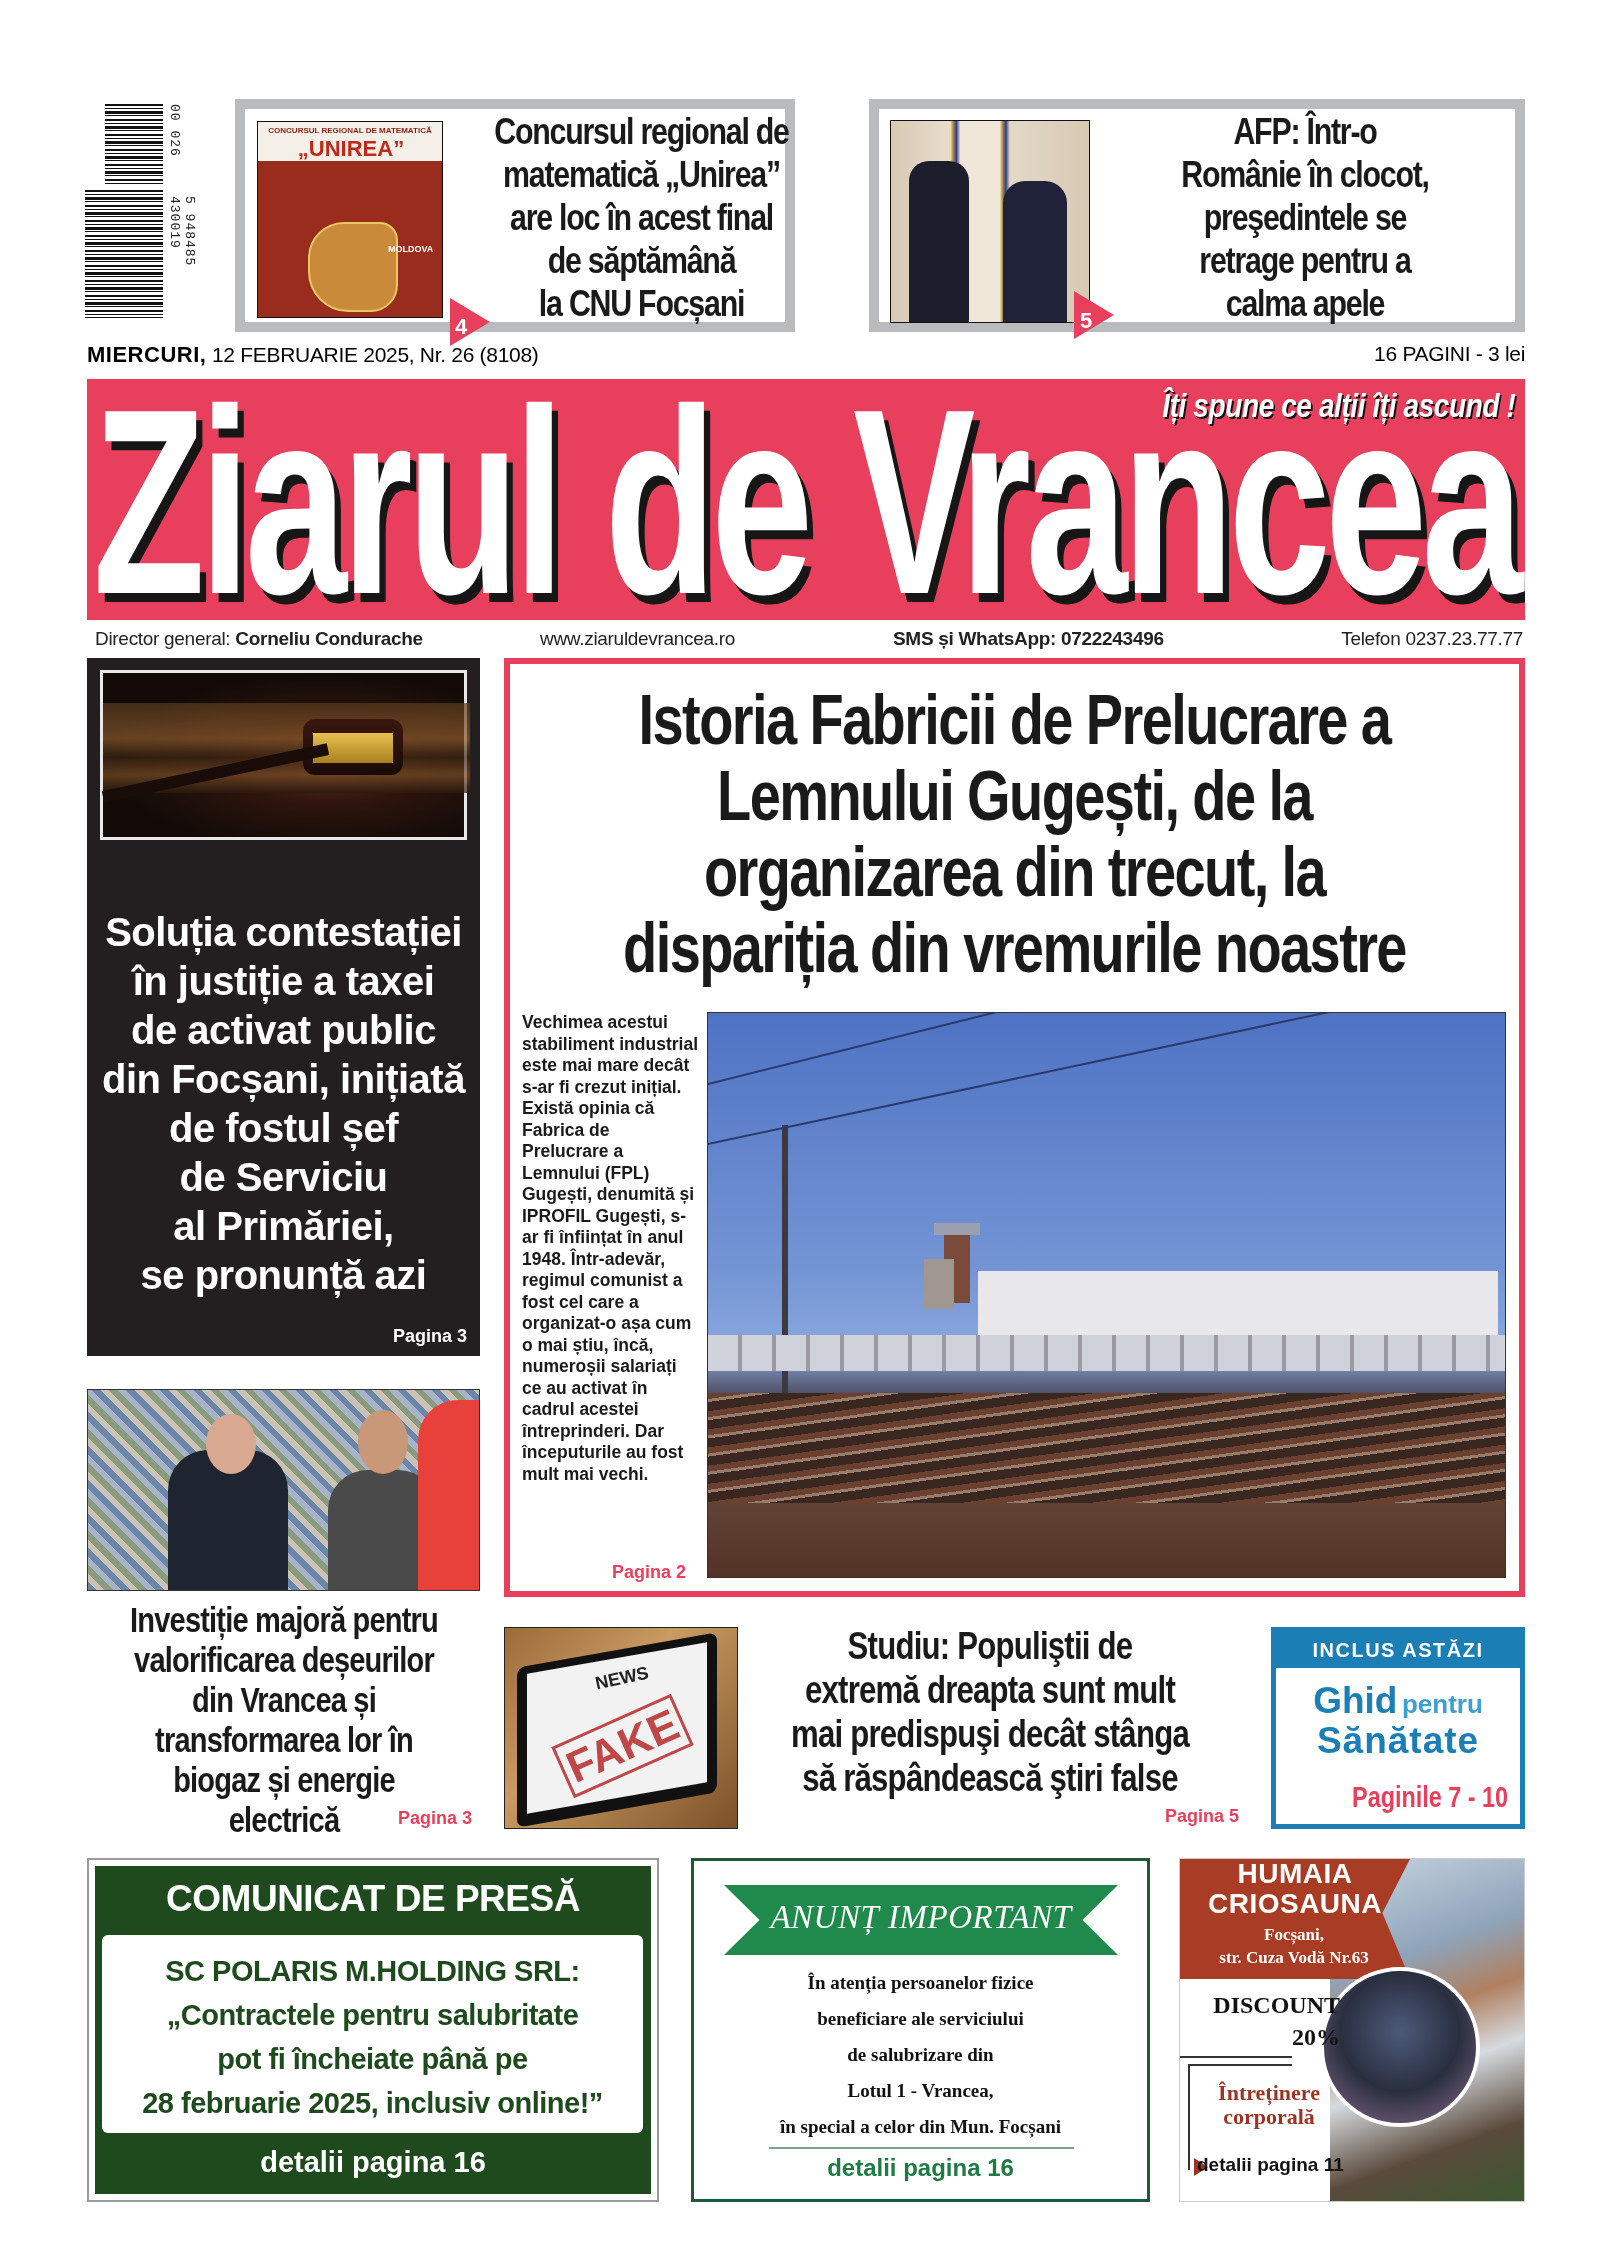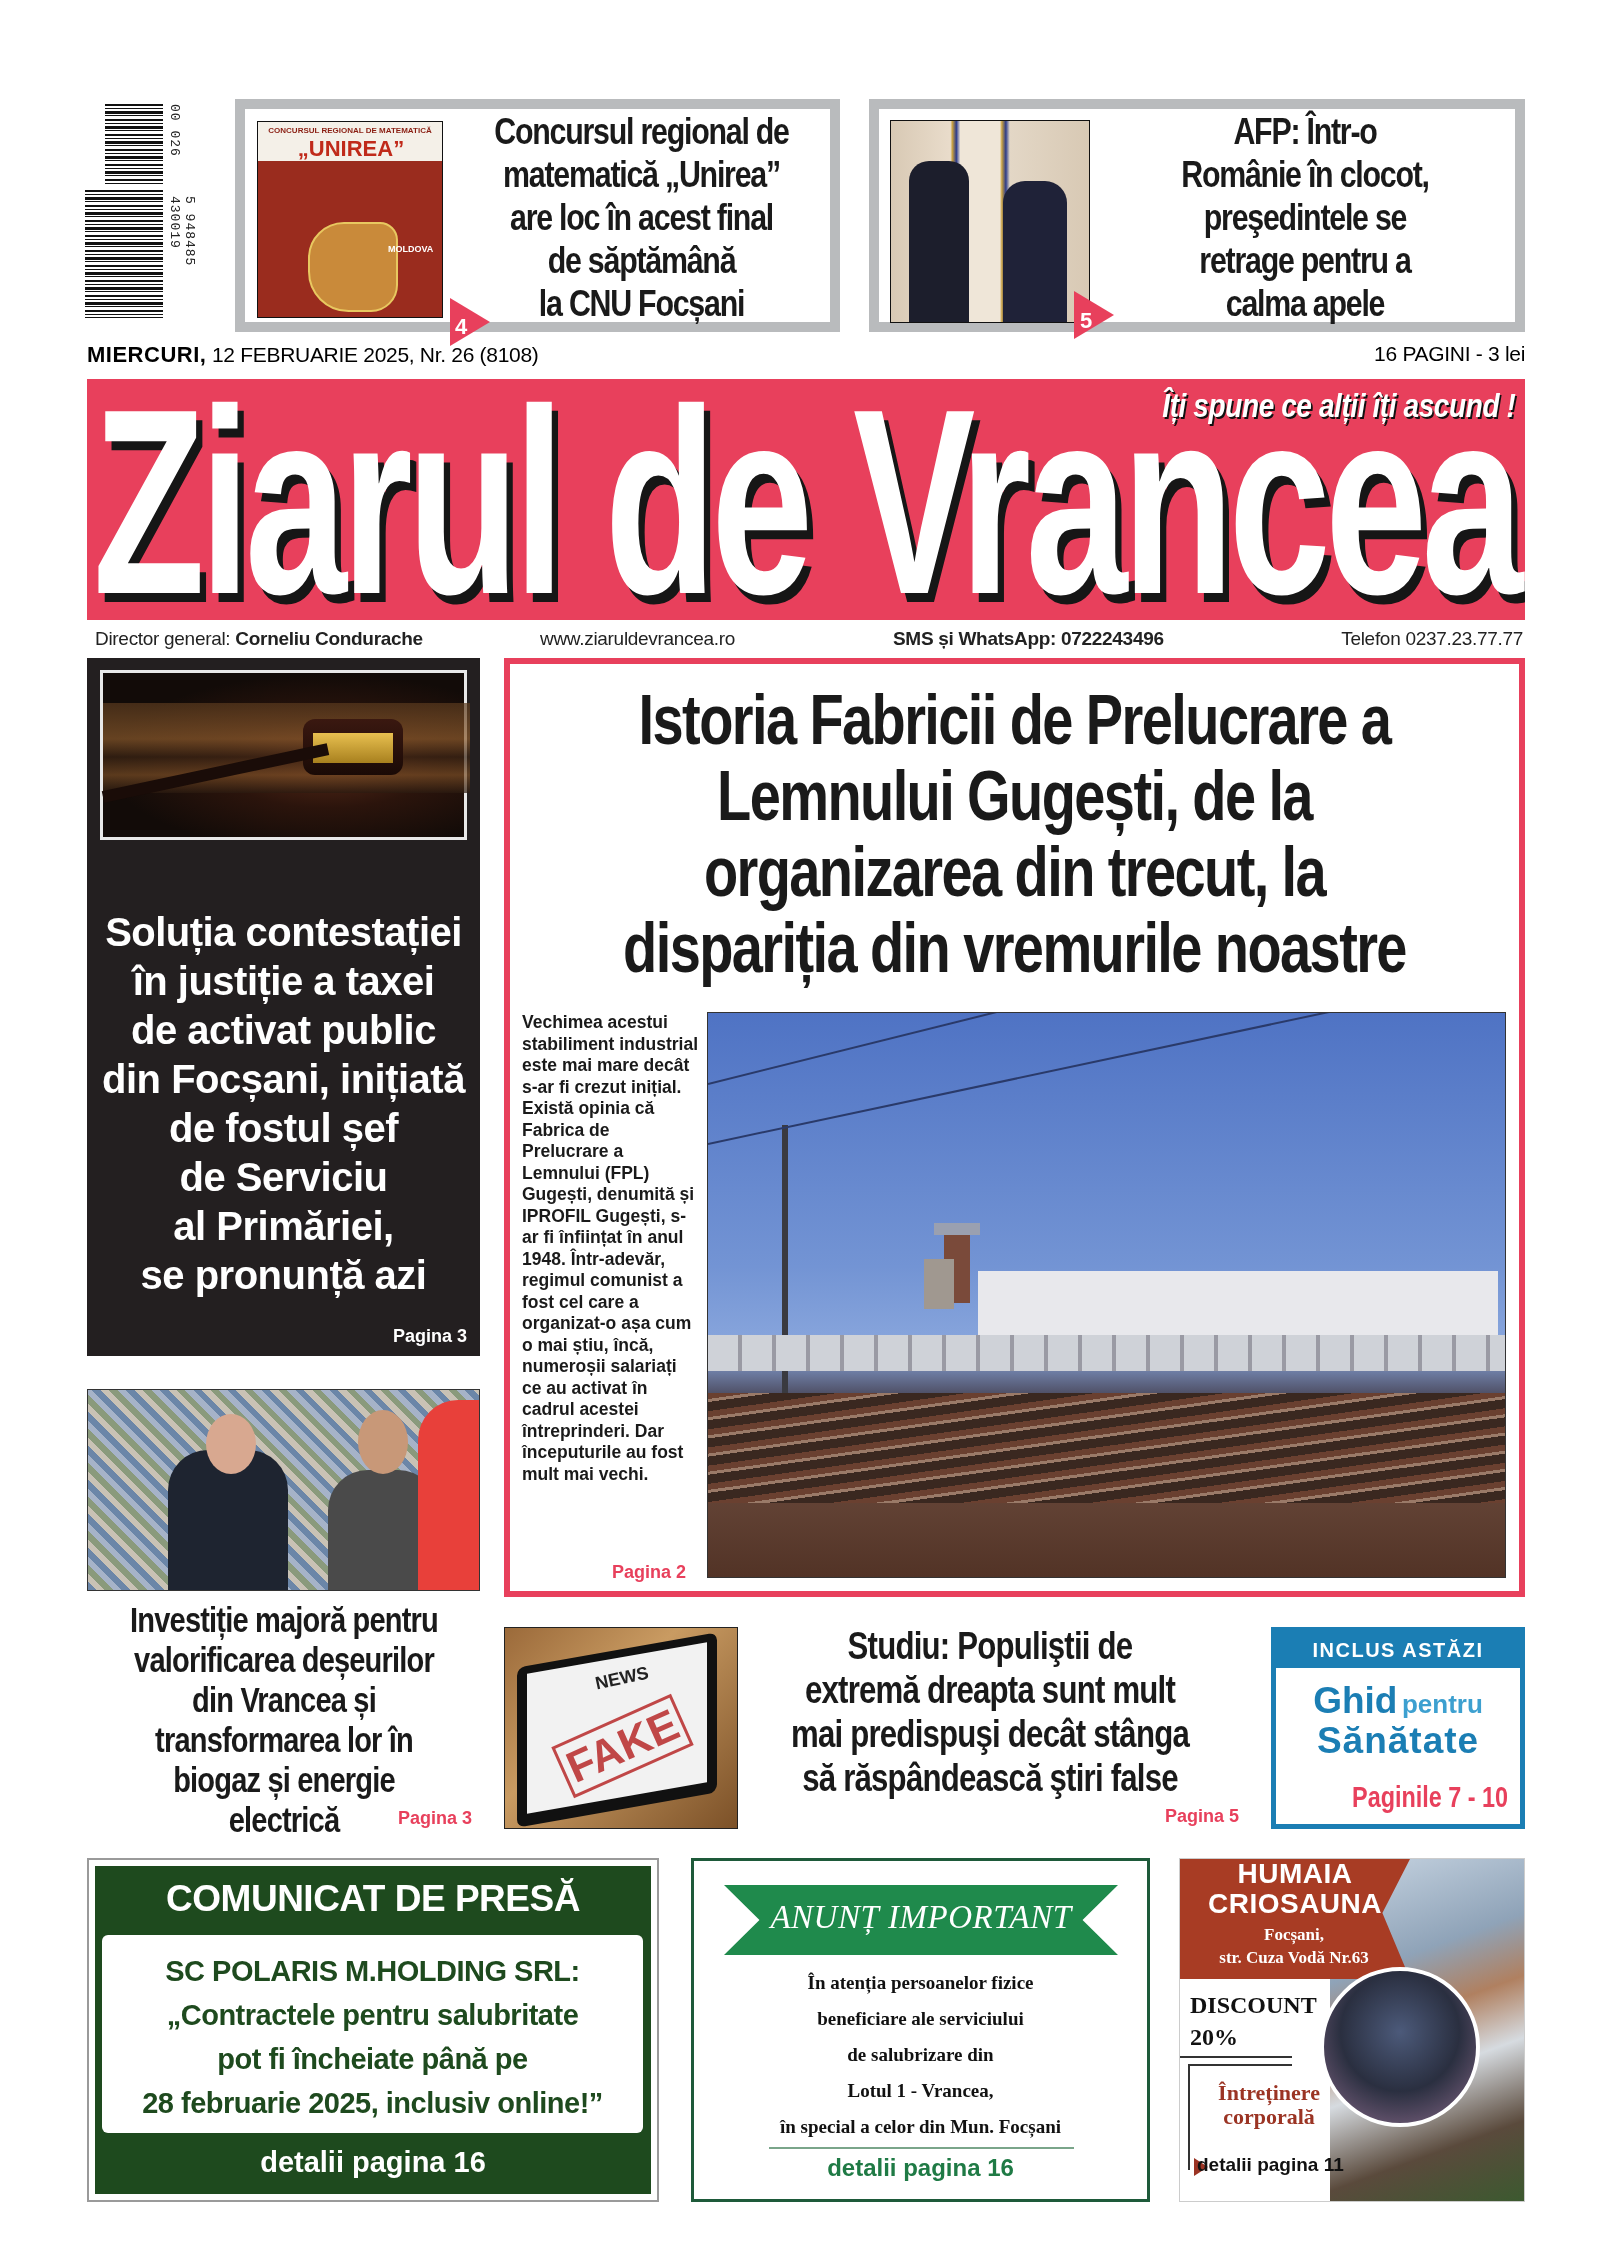--- a/index.html
+++ b/index.html
@@ -96,39 +96,39 @@
 
   #ad-humaia { left: 1179px; top: 1858px; width: 346px; height: 344px; background: #fff; overflow: hidden; border: 1px solid #ccc; }
   #ad-humaia-photo { left: 150px; top: 0; width: 196px; height: 344px;
     background: linear-gradient(160deg, #c9d6e3 0%, #8fa3b8 30%, #b08060 45%, #d6dbe0 60%, #5a4a3c 80%, #3b5a2f 100%); }
   #ad-humaia-red { left: 0; top: 0; width: 230px; height: 120px; background: #a83c24;
     clip-path: polygon(0 0, 100% 0, 88% 45%, 100% 100%, 0 100%); }
   #ad-humaia-circle { left: 140px; top: 108px; width: 160px; height: 160px; border-radius: 50%; border: 4px solid #fff;
     background: radial-gradient(circle at 50% 40%, #4c5a7a 0%, #2a2f40 50%, #8a6a8a 100%); }
   #humaia-title { left: 10px; top: 0; width: 210px; text-align: center; color: #fff; font-weight: bold; font-size: 28px; line-height: 30px; letter-spacing: 0.5px; }
   #humaia-addr { left: 6px; top: 64px; width: 216px; text-align: center; color: #fff; font-family: "Liberation Serif", serif; font-weight: bold; font-size: 17px; line-height: 23px; }
-  #humaia-disc { left: 10px; top: 130px; width: 150px; text-align: left; font-family: "Liberation Serif", serif; font-weight: bold; font-size: 24px; line-height: 32px; color: #111; }
+  #humaia-disc { left: 10px; top: 130px; width: 150px; text-align: right; font-family: "Liberation Serif", serif; font-weight: bold; font-size: 24px; line-height: 32px; color: #111; }
   #humaia-line1 { left: 0; top: 197px; width: 112px; height: 2px; background: #333; }
   #humaia-line2 { left: 8px; top: 205px; width: 2px; height: 106px; background: #333; }
   #humaia-line3 { left: 8px; top: 205px; width: 104px; height: 2px; background: #333; }
   #humaia-care { left: 14px; top: 222px; width: 150px; text-align: center; font-family: "Liberation Serif", serif; font-weight: bold; color: #9b3424; font-size: 22px; line-height: 24px; }
   #humaia-foot { left: 14px; top: 295px; font-weight: bold; font-size: 19px; color: #111; }
   #humaia-tri { left: 14px; top: 299px; width: 0; height: 0; border-top: 9px solid transparent; border-bottom: 9px solid transparent; border-left: 14px solid #9b3424; }
 </style>
 </head>
 <body>
 
 <div id="barcode" class="abs">
   <div class="bc-bars" style="top:0;height:82px;left:20px;width:58px;"></div>
   <div class="bc-bars" style="top:86px;height:128px;"></div>
   <div class="bc-digits" style="top:0;">00 026</div>
   <div class="bc-digits" style="top:92px;">5 948485 430019</div>
 </div>
 
-<div class="abs teaser" style="left:235px;top:99px;width:605px;height:233px;">
+<div class="abs teaser" style="left:235px;top:99px;width:560px;height:233px;">
   <div class="teaser-img" style="left:12px;top:12px;width:186px;height:197px;background:linear-gradient(180deg,#f4f0e8 0 20%,#9a2c1e 20% 100%);">
     <div class="abs" style="left:4px;top:4px;width:176px;text-align:center;font-size:8px;color:#8a1e12;font-weight:bold;">CONCURSUL REGIONAL DE MATEMATICĂ</div>
     <div class="abs" style="left:0;top:14px;width:186px;text-align:center;font-size:22px;color:#c02a1a;font-weight:bold;">„UNIREA”</div>
     <div class="abs" style="left:50px;top:100px;width:90px;height:90px;background:#c98a3a;border:2px solid #e8c860;border-radius:40% 20% 30% 45%;"></div>
     <div class="abs" style="left:130px;top:122px;font-size:9px;color:#fff;font-weight:bold;">MOLDOVA</div>
   </div>
   <div class="teaser-title" style="left:204px;top:1px;width:385px;">
     <div>Concursul regional de</div>
     <div>matematică „Unirea”</div>
     <div>are loc în acest final</div>

